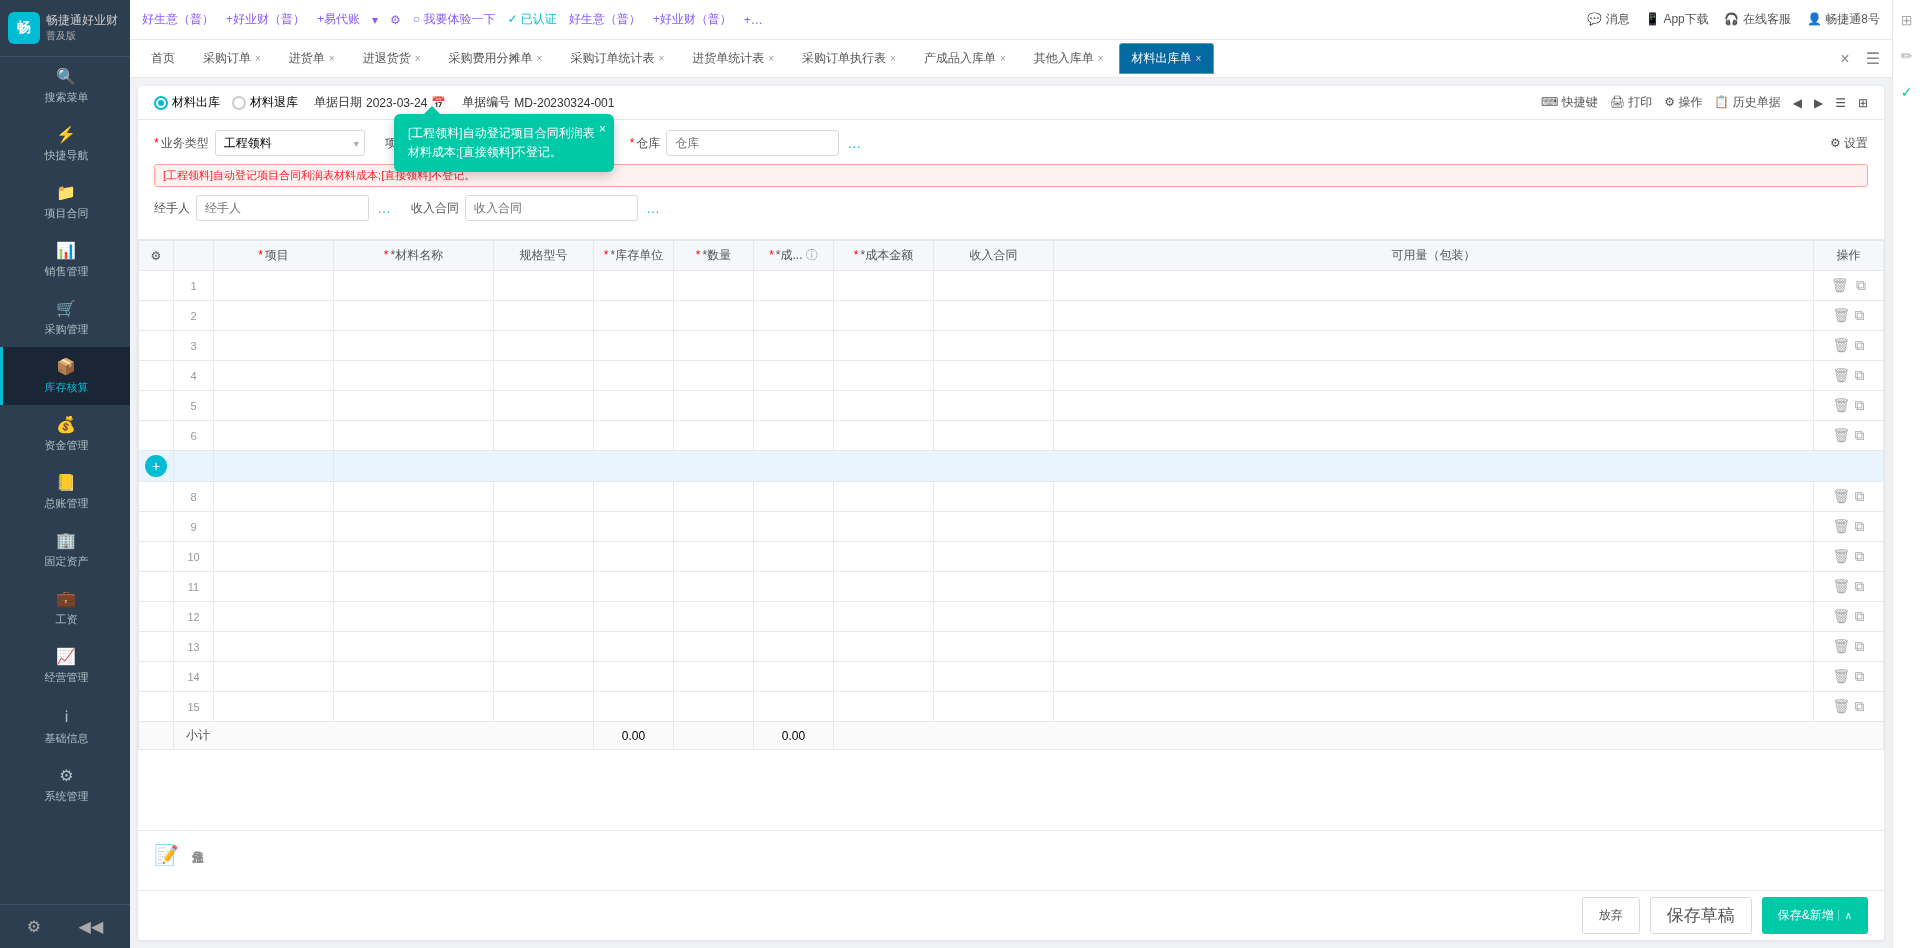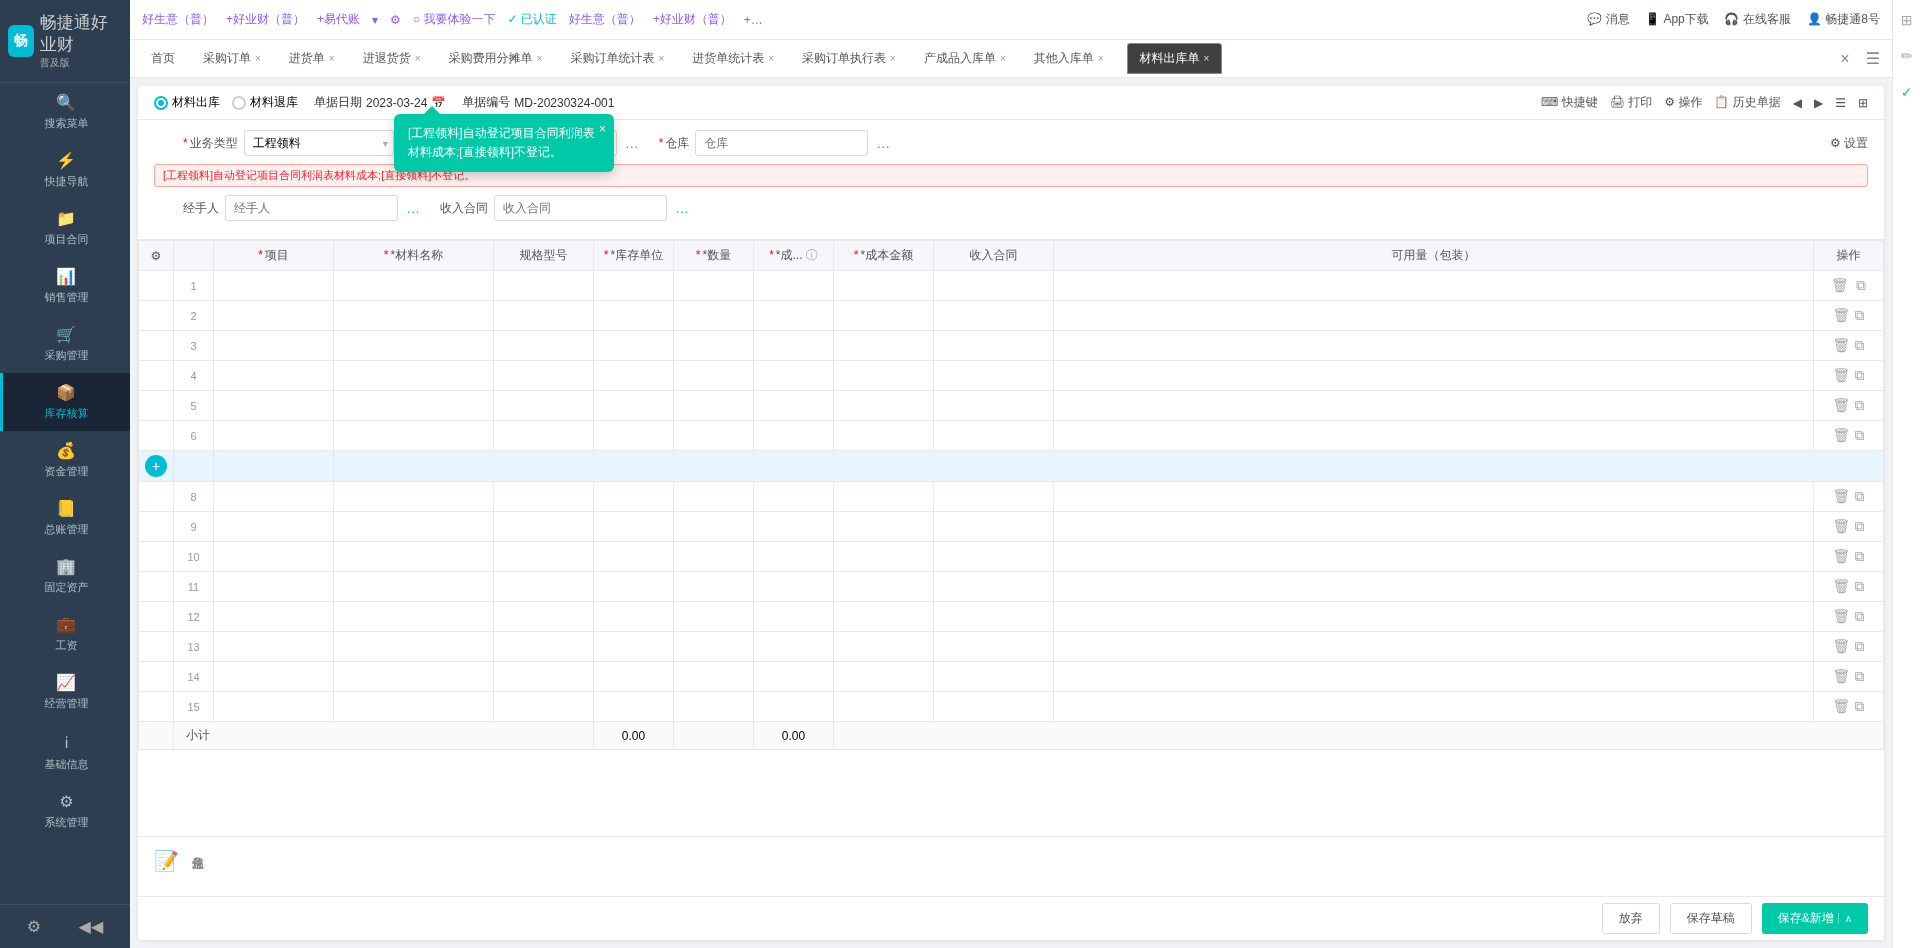--- a/index.html
+++ b/index.html
@@ -5,21 +5,21 @@
     * { box-sizing: border-box; margin: 0; padding: 0; }
     body { font-family: "Microsoft YaHei", "PingFang SC", sans-serif; font-size: 12px; background: #f0f2f5; overflow: hidden; }
 
     
     .app-container { display: flex; height: 948px; width: 1920px; }
 
     
     .sidebar { width: 130px; background: #2c3e50; display: flex; flex-direction: column; color: #fff; flex-shrink: 0; }
     .sidebar-logo { padding: 12px 8px; border-bottom: 1px solid #3d5166; display: flex; align-items: center; gap: 6px; }
     .sidebar-logo-icon { width: 32px; height: 32px; background: #00bcd4; border-radius: 6px; display: flex; align-items: center; justify-content: center; font-size: 14px; font-weight: bold; color: #fff; }
-    .sidebar-logo-text { font-size: 17px; color: #ccc; line-height: 1.3; }
+    .sidebar-logo-text { font-size: 12px; color: #ccc; line-height: 1.3; }
     .sidebar-edition { font-size: 10px; color: #aaa; }
     .sidebar-nav { flex: 1; overflow-y: auto; }
     .sidebar-item { display: flex; flex-direction: column; align-items: center; padding: 10px 4px; cursor: pointer; color: #b0bec5; font-size: 11px; gap: 4px; border-left: 3px solid transparent; }
     .sidebar-item.active { background: #1a2535; color: #00bcd4; border-left-color: #00bcd4; }
     .sidebar-item-icon { font-size: 16px; }
     .sidebar-footer { display: flex; justify-content: space-around; padding: 8px; border-top: 1px solid #3d5166; }
     .sidebar-footer-btn { color: #aaa; font-size: 16px; cursor: pointer; padding: 4px; }
 
     
     .main-content { flex: 1; display: flex; flex-direction: column; overflow: hidden; background: #f0f2f5; }
@@ -28,21 +28,21 @@
     .global-nav { background: #fff; height: 40px; display: flex; align-items: center; padding: 0 12px; border-bottom: 1px solid #e8e8e8; justify-content: space-between; flex-shrink: 0; }
     .global-nav-left { display: flex; align-items: center; gap: 12px; }
     .global-nav-item { font-size: 12px; color: #8b5cf6; cursor: pointer; white-space: nowrap; display: flex; align-items: center; gap: 2px; }
     .global-nav-item.certified { color: #00bcd4; }
     .global-nav-right { display: flex; align-items: center; gap: 16px; }
     .global-nav-right-item { font-size: 12px; color: #555; cursor: pointer; display: flex; align-items: center; gap: 3px; }
 
     
     .tab-bar { background: #fff; height: 38px; display: flex; align-items: center; padding: 0 8px; border-bottom: 1px solid #e8e8e8; gap: 2px; overflow: hidden; flex-shrink: 0; }
     .tab-item { display: flex; align-items: center; padding: 6px 12px; font-size: 12px; color: #555; cursor: pointer; white-space: nowrap; border-radius: 3px 3px 0 0; gap: 4px; border: 1px solid transparent; }
-    .tab-item.active { background: #404040; color: #fff; border-color: #00c9a7; margin-left: 8px; }
+    .tab-item.active { background: #0369a1; color: #fff; border-color: #00c9a7; }
     .tab-close { font-size: 10px; color: #999; }
     .tab-item.active .tab-close { color: rgba(255,255,255,0.8); }
     .tab-bar-end { margin-left: auto; display: flex; align-items: center; gap: 8px; }
     .tab-bar-btn { font-size: 16px; color: #888; cursor: pointer; padding: 2px 4px; }
 
     
     .page-content { flex: 1; overflow: hidden; display: flex; flex-direction: column; background: #fff; margin: 8px; border-radius: 4px; box-shadow: 0 1px 4px rgba(0,0,0,0.08); }
 
     
     .page-header { padding: 8px 16px; border-bottom: 1px solid #e8e8e8; display: flex; align-items: center; justify-content: space-between; flex-shrink: 0; }
@@ -54,21 +54,21 @@
     .radio-dot.checked::after { content: ''; width: 6px; height: 6px; background: #00bcd4; border-radius: 50%; }
     .date-field { display: flex; align-items: center; gap: 4px; font-size: 12px; color: #333; }
     .date-value { color: #333; font-weight: 500; }
     .calendar-icon { color: #999; cursor: pointer; }
     .serial-field { display: flex; align-items: center; gap: 4px; font-size: 12px; color: #333; }
     .page-header-right { display: flex; align-items: center; gap: 12px; }
     .header-action-btn { font-size: 12px; color: #555; cursor: pointer; display: flex; align-items: center; gap: 3px; }
 
     
     .form-area { padding: 10px 16px; border-bottom: 1px solid #e8e8e8; flex-shrink: 0; }
-    .form-row { display: flex; align-items: center; gap: 20px; margin-bottom: 8px; flex-wrap: wrap; margin-left: 29px; }
+    .form-row { display: flex; align-items: center; gap: 20px; margin-bottom: 8px; flex-wrap: wrap; }
     .form-field { display: flex; align-items: center; gap: 6px; }
     .form-label { font-size: 12px; color: #555; white-space: nowrap; }
     .form-label.required::before { content: '*'; color: #f00; margin-right: 2px; }
     .form-input { border: 1px solid #d9d9d9; border-radius: 3px; padding: 3px 8px; font-size: 12px; min-width: 150px; height: 26px; }
     .form-select-wrap { position: relative; display: flex; align-items: center; }
     .form-select { border: 1px solid #d9d9d9; border-radius: 3px; padding: 3px 24px 3px 8px; font-size: 12px; min-width: 150px; height: 26px; appearance: none; background: #fff; cursor: pointer; }
     .form-select-arrow { position: absolute; right: 6px; color: #aaa; pointer-events: none; font-size: 10px; }
     .form-field-dots { color: #00bcd4; cursor: pointer; font-size: 14px; margin-left: 2px; }
     .form-hint { font-size: 11px; color: #f5222d; background: #fff1f0; border: 1px solid #ffa39e; padding: 3px 8px; border-radius: 3px; }
 
@@ -93,21 +93,21 @@
 
     
     .remarks-area { padding: 10px 16px; border-top: 1px solid #e8e8e8; display: flex; align-items: flex-start; gap: 10px; flex-shrink: 0; min-height: 60px; }
     .remarks-icon { color: #00bcd4; font-size: 20px; margin-top: 2px; }
     .remarks-label { font-size: 12px; color: #888; writing-mode: vertical-rl; margin-right: 4px; }
     .remarks-input { flex: 1; border: none; resize: none; font-size: 12px; color: #333; outline: none; background: transparent; min-height: 40px; }
 
     
     .page-footer { padding: 6px 16px; border-top: 1px solid #e8e8e8; display: flex; justify-content: flex-end; gap: 10px; flex-shrink: 0; background: #fff; }
     .btn-discard { padding: 6px 16px; border: 1px solid #d9d9d9; border-radius: 3px; background: #fff; color: #555; cursor: pointer; font-size: 12px; }
-    .btn-draft { padding: 6px 16px; border: 1px solid #d9d9d9; border-radius: 3px; background: #fff; color: #555; cursor: pointer; font-size: 12px; }
+    .btn-draft { padding: 6px 16px; border: 1px solid #d9d9d9; border-radius: 3px; background: #fff; color: #555; cursor: pointer; font-size: 17px; }
     .btn-save-new { padding: 6px 16px; border: none; border-radius: 3px; background: #00c9a7; color: #fff; cursor: pointer; font-size: 12px; display: flex; align-items: center; gap: 4px; }
     .btn-save-new-arrow { border-left: 1px solid rgba(255,255,255,0.4); padding-left: 6px; font-size: 10px; }
 
     
     .right-sidebar { width: 28px; background: #fff; border-left: 1px solid #e8e8e8; display: flex; flex-direction: column; align-items: center; padding: 8px 0; gap: 12px; flex-shrink: 0; }
     .right-sidebar-icon { color: #aaa; font-size: 14px; cursor: pointer; padding: 4px; }
     .right-sidebar-icon.green { color: #00c9a7; }
 
     .info-icon { color: #aaa; cursor: pointer; font-size: 12px; }
     .col-settings { text-align: center; }

